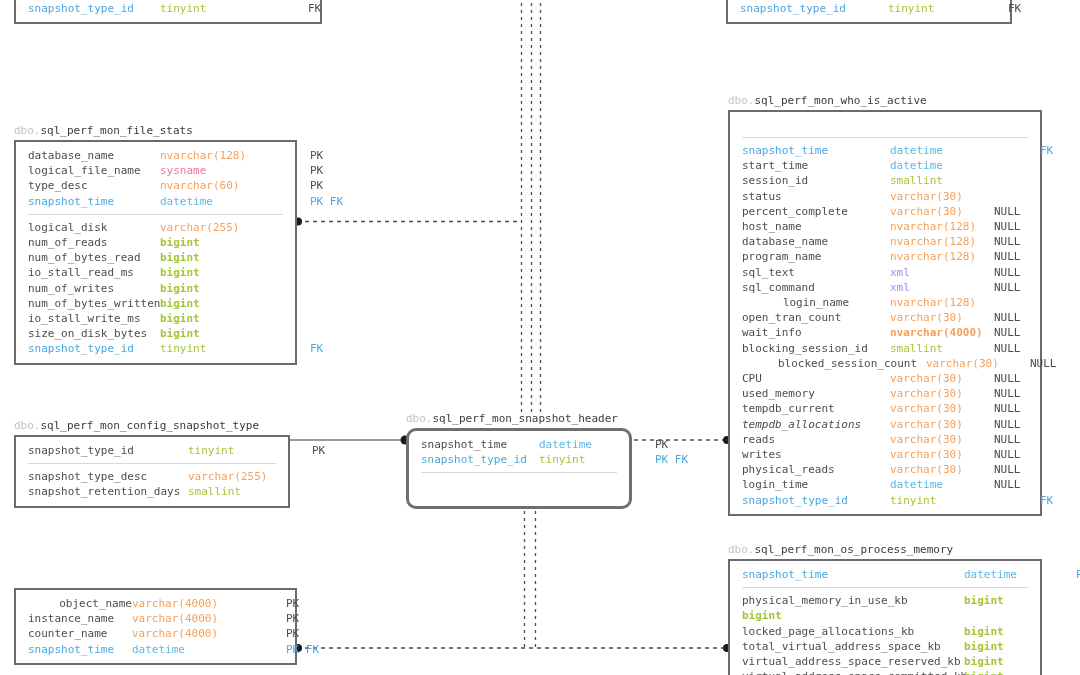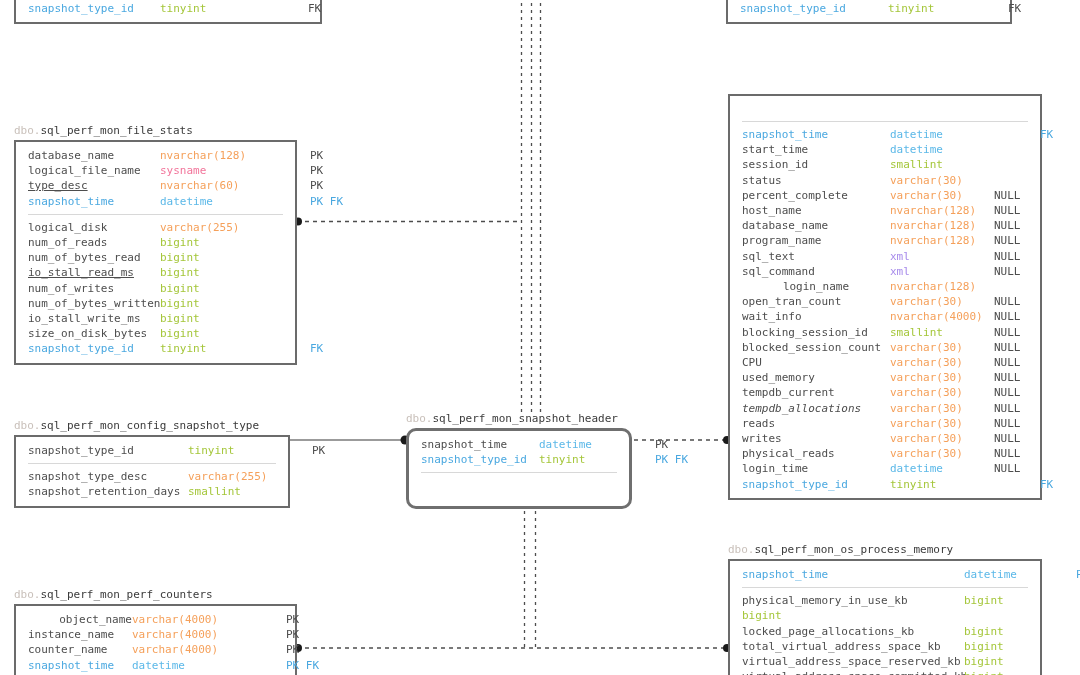--- a/index.html
+++ b/index.html
@@ -82,21 +82,21 @@
   .col-keys {
     color: #4d4d4d;
   }
   .col-keys.fk {
     color: #4aa8e0;
   }
 
   
   .t-datetime { color: #5bb8e8; }
   .t-int      { color: #a4c639; }
-  .t-bigint   { color: #a4c639; }
+  .t-bigint   { color: #a4c639; font-weight: bold; }
   .t-tinyint  { color: #a4c639; }
   .t-smallint { color: #a4c639; }
   .t-varchar  { color: #f5a05a; }
   .t-nvarchar { color: #f5a05a; }
   .t-sysname  { color: #f2749a; }
   .t-xml      { color: #a78beb; }
 
   .divider {
     height: 1px;
     background: #d8d8d8;
@@ -179,21 +179,21 @@
             <span class="col-null" style="width: 46px; flex: 0 0 46px;"></span>
             <span class="col-keys" style="flex: 1 1 auto;">PK</span>
           </div>
           <div class="row">
             <span class="col-name" style="flex: 0 0 132px; min-width: 0px; width: 132px;">logical_file_name</span>
             <span class="col-type t-sysname" style="width: 104px; flex: 0 0 104px;">sysname</span>
             <span class="col-null" style="width: 46px; flex: 0 0 46px;"></span>
             <span class="col-keys" style="flex: 1 1 auto;">PK</span>
           </div>
           <div class="row">
-            <span class="col-name" style="flex: 0 0 132px; min-width: 0px; width: 132px; text-decoration: underline;">type_desc</span>
+            <span class="col-name" style="flex: 0 0 132px; min-width: 0px; width: 132px;">type_desc</span>
             <span class="col-type t-nvarchar" style="width: 104px; flex: 0 0 104px;">nvarchar(60)</span>
             <span class="col-null" style="width: 46px; flex: 0 0 46px;"></span>
             <span class="col-keys" style="flex: 1 1 auto;">PK</span>
           </div>
           <div class="row">
             <span class="col-name key" style="flex: 0 0 132px; min-width: 0px; width: 132px;">snapshot_time</span>
             <span class="col-type t-datetime" style="width: 104px; flex: 0 0 104px;">datetime</span>
             <span class="col-null" style="width: 46px; flex: 0 0 46px;"></span>
             <span class="col-keys fk" style="flex: 1 1 auto;">PK FK</span>
           </div>
@@ -210,21 +210,21 @@
             <span class="col-null" style="width: 46px; flex: 0 0 46px;"></span>
             <span class="col-keys" style="flex: 1 1 auto;"></span>
           </div>
           <div class="row">
             <span class="col-name" style="flex: 0 0 132px; min-width: 0px; width: 132px;">num_of_bytes_read</span>
             <span class="col-type t-bigint" style="width: 104px; flex: 0 0 104px;">bigint</span>
             <span class="col-null" style="width: 46px; flex: 0 0 46px;"></span>
             <span class="col-keys" style="flex: 1 1 auto;"></span>
           </div>
           <div class="row">
-            <span class="col-name" style="flex: 0 0 132px; min-width: 0px; width: 132px; text-decoration: underline;">io_stall_read_ms</span>
+            <span class="col-name" style="flex: 0 0 132px; min-width: 0px; width: 132px;">io_stall_read_ms</span>
             <span class="col-type t-bigint" style="width: 104px; flex: 0 0 104px;">bigint</span>
             <span class="col-null" style="width: 46px; flex: 0 0 46px;"></span>
             <span class="col-keys" style="flex: 1 1 auto;"></span>
           </div>
           <div class="row">
             <span class="col-name" style="flex: 0 0 132px; min-width: 0px; width: 132px;">num_of_writes</span>
             <span class="col-type t-bigint" style="width: 104px; flex: 0 0 104px;">bigint</span>
             <span class="col-null" style="width: 46px; flex: 0 0 46px;"></span>
             <span class="col-keys" style="flex: 1 1 auto;"></span>
           </div>
@@ -248,20 +248,21 @@
           </div>
           <div class="row">
             <span class="col-name key" style="flex: 0 0 132px; min-width: 0px; width: 132px;">snapshot_type_id</span>
             <span class="col-type t-tinyint" style="width: 104px; flex: 0 0 104px;">tinyint</span>
             <span class="col-null" style="width: 46px; flex: 0 0 46px;"></span>
             <span class="col-keys fk" style="flex: 1 1 auto;">FK</span>
           </div>
         </div>
       </div>
       <div class="table-node" style="left: 728px; top: 94px; width: 314px;">
+        <div class="table-title"><span class="schema">dbo.</span><span>sql_perf_mon_who_is_active</span></div>
         <div class="table-box" style="width: 314px;">
           <div class="spacer-top"></div>
           <div class="divider"></div>
           <div class="row">
             <span class="col-name key" style="flex: 0 0 148px; min-width: 0px; width: 148px;">snapshot_time</span>
             <span class="col-type t-datetime" style="width: 104px; flex: 0 0 104px;">datetime</span>
             <span class="col-null" style="width: 46px; flex: 0 0 46px;"></span>
             <span class="col-keys fk" style="flex: 1 1 auto;">FK</span>
           </div>
           <div class="row">
@@ -325,32 +326,32 @@
             <span class="col-keys" style="flex: 1 1 auto;"></span>
           </div>
           <div class="row">
             <span class="col-name" style="flex: 0 0 148px; min-width: 0px; width: 148px;">open_tran_count</span>
             <span class="col-type t-varchar" style="width: 104px; flex: 0 0 104px;">varchar(30)</span>
             <span class="col-null" style="width: 46px; flex: 0 0 46px;">NULL</span>
             <span class="col-keys" style="flex: 1 1 auto;"></span>
           </div>
           <div class="row">
             <span class="col-name" style="flex: 0 0 148px; min-width: 0px; width: 148px;">wait_info</span>
-            <span class="col-type t-nvarchar" style="width: 104px; flex: 0 0 104px;">nvarchar(4000)</span>
+            <span class="col-type t-nvarchar" style="width: 104px; flex: 0 0 104px; font-weight: bold;">nvarchar(4000)</span>
             <span class="col-null" style="width: 46px; flex: 0 0 46px;">NULL</span>
             <span class="col-keys" style="flex: 1 1 auto;"></span>
           </div>
           <div class="row">
             <span class="col-name" style="flex: 0 0 148px; min-width: 0px; width: 148px;">blocking_session_id</span>
             <span class="col-type t-smallint" style="width: 104px; flex: 0 0 104px;">smallint</span>
             <span class="col-null" style="width: 46px; flex: 0 0 46px;">NULL</span>
             <span class="col-keys" style="flex: 1 1 auto;"></span>
           </div>
           <div class="row">
-            <span class="col-name" style="flex: 0 0 148px; min-width: 0px; width: 148px;">blocked_session_count</span>
+            <span class="col-name" style="flex: 0 0 148px; min-width: 0px; width: 148px; margin-left: 36px;">blocked_session_count</span>
             <span class="col-type t-varchar" style="width: 104px; flex: 0 0 104px;">varchar(30)</span>
             <span class="col-null" style="width: 46px; flex: 0 0 46px;">NULL</span>
             <span class="col-keys" style="flex: 1 1 auto;"></span>
           </div>
           <div class="row">
             <span class="col-name" style="flex: 0 0 148px; min-width: 0px; width: 148px;">CPU</span>
             <span class="col-type t-varchar" style="width: 104px; flex: 0 0 104px;">varchar(30)</span>
             <span class="col-null" style="width: 46px; flex: 0 0 46px;">NULL</span>
             <span class="col-keys" style="flex: 1 1 auto;"></span>
           </div>
@@ -488,21 +489,20 @@
           </div>
           <div class="row">
             <span class="col-name" style="flex: 0 0 222px; min-width: 0px; width: 222px;">virtual_address_space_committed_kb</span>
             <span class="col-type t-bigint" style="width: 66px; flex: 0 0 66px;">bigint</span>
             <span class="col-null" style="width: 46px; flex: 0 0 46px;"></span>
             <span class="col-keys" style="flex: 1 1 auto;"></span>
           </div>
         </div>
       </div>
       <div class="table-node" style="left: 14px; top: 588px; width: 283px;">
-        <div class="table-title"><span class="schema">dbo.</span><span>sql_perf_mon_perf_counters</span></div>
         <div class="table-box" style="width: 283px;">
           <div class="row">
             <span class="col-name" style="flex: 0 0 104px; min-width: 0px; width: 104px; text-align: right;">object_name</span>
             <span class="col-type t-varchar" style="width: 108px; flex: 0 0 108px;">varchar(4000)</span>
             <span class="col-null" style="width: 46px; flex: 0 0 46px;"></span>
             <span class="col-keys" style="flex: 1 1 auto;">PK</span>
           </div>
           <div class="row">
             <span class="col-name" style="flex: 0 0 104px; min-width: 0px; width: 104px;">instance_name</span>
             <span class="col-type t-varchar" style="width: 108px; flex: 0 0 108px;">varchar(4000)</span>

